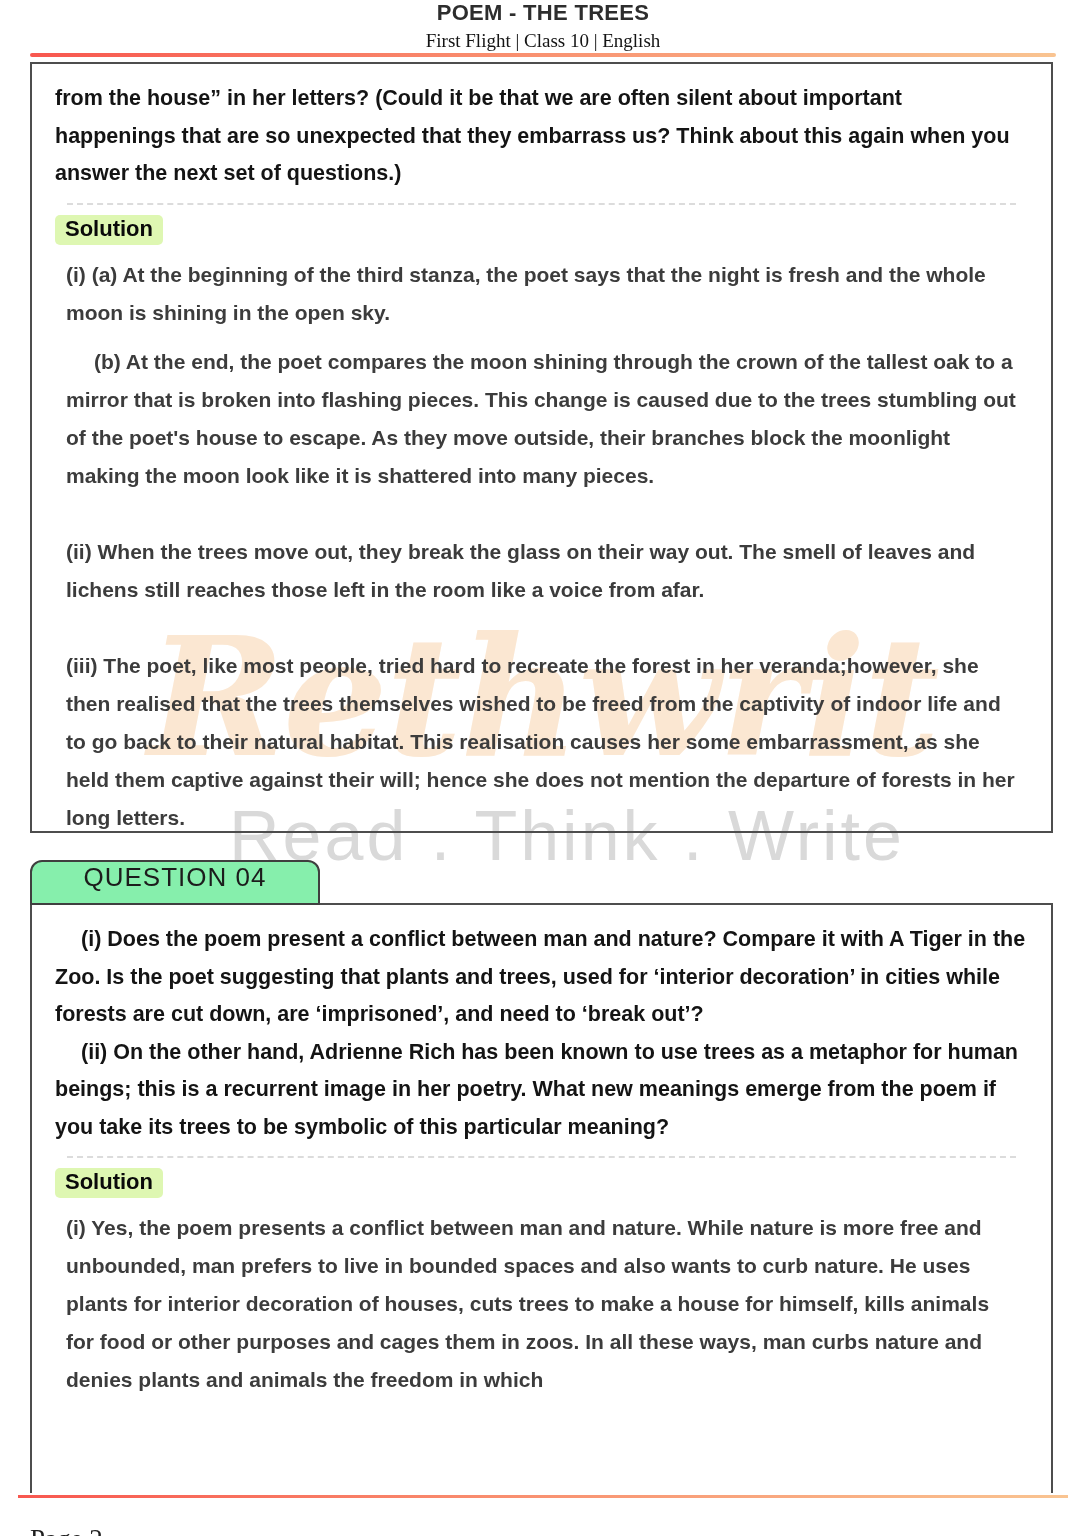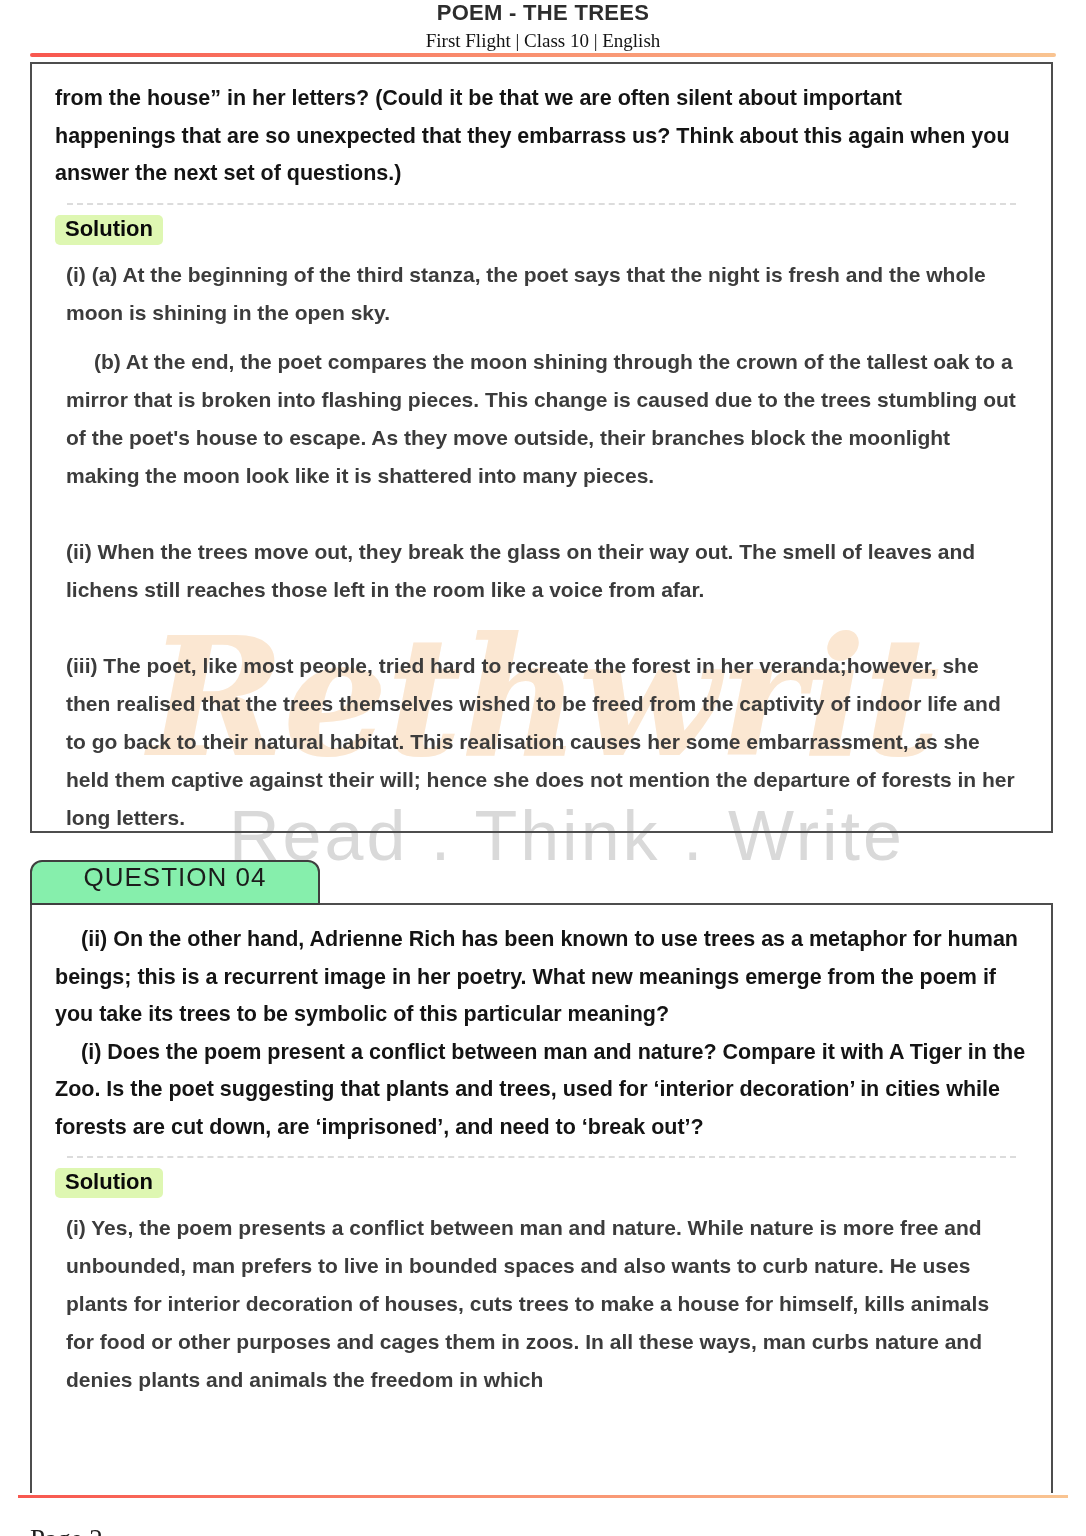--- a/index.html
+++ b/index.html
@@ -118,22 +118,22 @@
       <p class="gap">(iii) The poet, like most people, tried hard to recreate the forest in her veranda;however, she then realised that the trees themselves wished to be freed from the captivity of indoor life and to go back to their natural habitat. This realisation causes her some embarrassment, as she held them captive against their will; hence she does not mention the departure of forests in her long letters.</p>
     </div>
   </div>
 
   <div class="question-tab">
     <span>QUESTION 04</span>
   </div>
 
   <div class="qbox qbox-2">
     <div class="prompt">
+      <p class="indent">(i) Does the poem present a conflict between man and nature? Compare it with A Tiger in the Zoo. Is the poet suggesting that plants and trees, used for ‘interior decoration’ in cities while forests are cut down, are ‘imprisoned’, and need to ‘break out’?</p>
       <p class="indent">(ii) On the other hand, Adrienne Rich has been known to use trees as a metaphor for human beings; this is a recurrent image in her poetry. What new meanings emerge from the poem if you take its trees to be symbolic of this particular meaning?</p>
-      <p class="indent">(i) Does the poem present a conflict between man and nature? Compare it with A Tiger in the Zoo. Is the poet suggesting that plants and trees, used for ‘interior decoration’ in cities while forests are cut down, are ‘imprisoned’, and need to ‘break out’?</p>
     </div>
     <hr class="dashed-divider">
     <span class="solution-badge">Solution</span>
     <div class="solution-text">
       <p>(i) Yes, the poem presents a conflict between man and nature. While nature is more free and unbounded, man prefers to live in bounded spaces and also wants to curb nature. He uses plants for interior decoration of houses, cuts trees to make a house for himself, kills animals for food or other purposes and cages them in zoos. In all these ways, man curbs nature and denies plants and animals the freedom in which</p>
     </div>
   </div>
 
   <div class="bottom-rule"></div>
   <div class="footer-page">Page 2</div>

